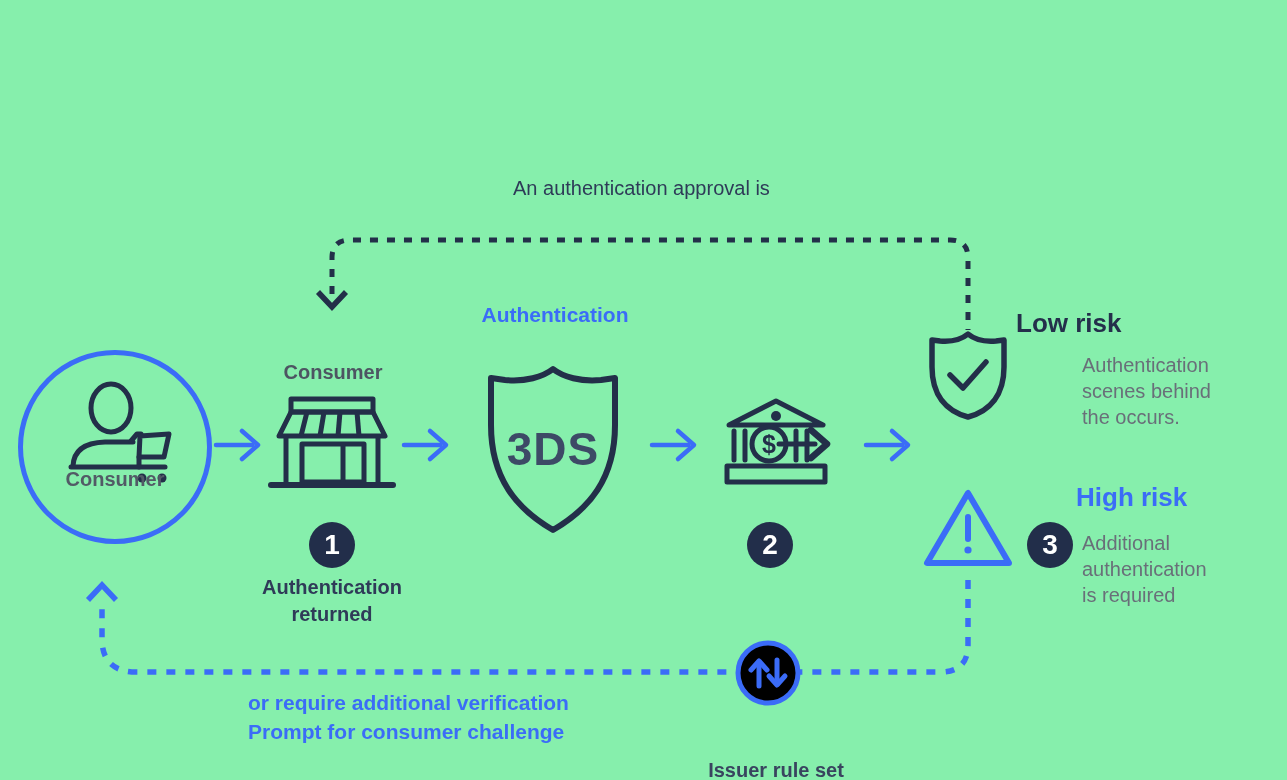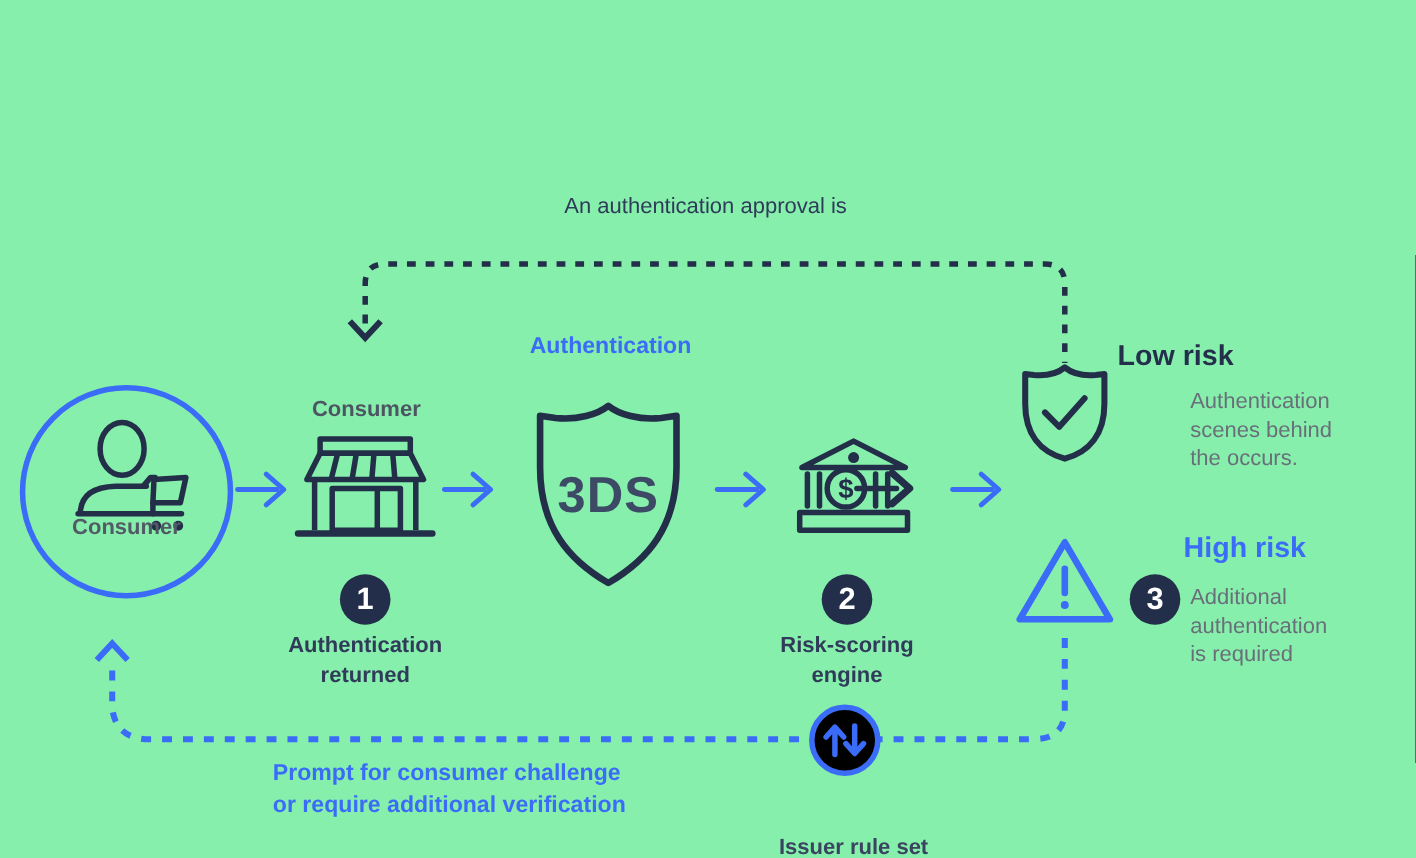--- a/index.html
+++ b/index.html
@@ -140,24 +140,20 @@
     <span>2</span>
   </div>
   <div class="abs badge" style="left:1027px;top:522px;">
     <span>3</span>
   </div>
 
   <div class="abs center step-navy" style="left:240px;top:574px;width:184px;">
     <div class="lbl">Authentication</div>
     <div class="lbl">returned</div>
   </div>
-  <div class="abs center step-navy" style="left:678px;top:574px;width:184px;">
-    <div class="lbl">Risk-scoring</div>
-    <div class="lbl">engine</div>
-  </div>
 
   <div class="abs risk-title-navy lbl" style="left:1016px;top:308px;">Low risk</div>
   <div class="abs risk-desc" style="left:1082px;top:352px;">
     <div class="lbl">Authentication</div>
     <div class="lbl">scenes behind</div>
     <div class="lbl">the occurs.</div>
   </div>
 
   <div class="abs risk-title-blue lbl" style="left:1076px;top:482px;">High risk</div>
   <div class="abs risk-desc" style="left:1082px;top:530px;">
@@ -171,17 +167,17 @@
     <g fill="none" stroke="#3B6CF7" stroke-width="5" stroke-linecap="round" stroke-linejoin="round">
       <path d="M26 48 V24"></path>
         <path d="M18 32 L26 23 L34 32"></path>
       <path d="M44 22 V46"></path>
         <path d="M36 38 L44 47 L52 38"></path>
     </g>
   </svg>
   <div class="abs center issuer-slate lbl" style="left:680px;top:713px;width:192px;">Issuer rule set</div>
 
   <div class="abs prompt-blue" style="left:248px;top:688px;">
+    <div class="lbl">or require additional verification</div>
     <div class="lbl">Prompt for consumer challenge</div>
-    <div class="lbl">or require additional verification</div>
   </div>
 
 </div>
 
 </body></html>

